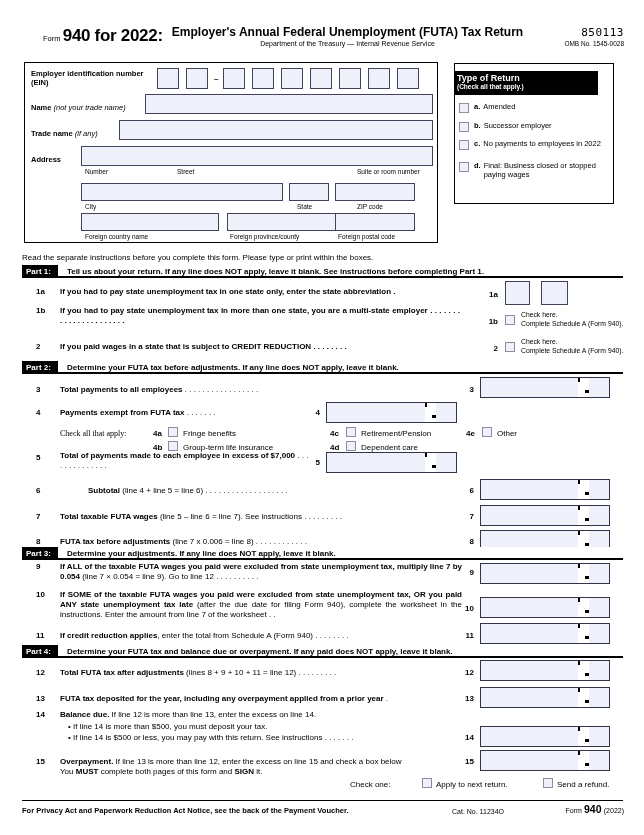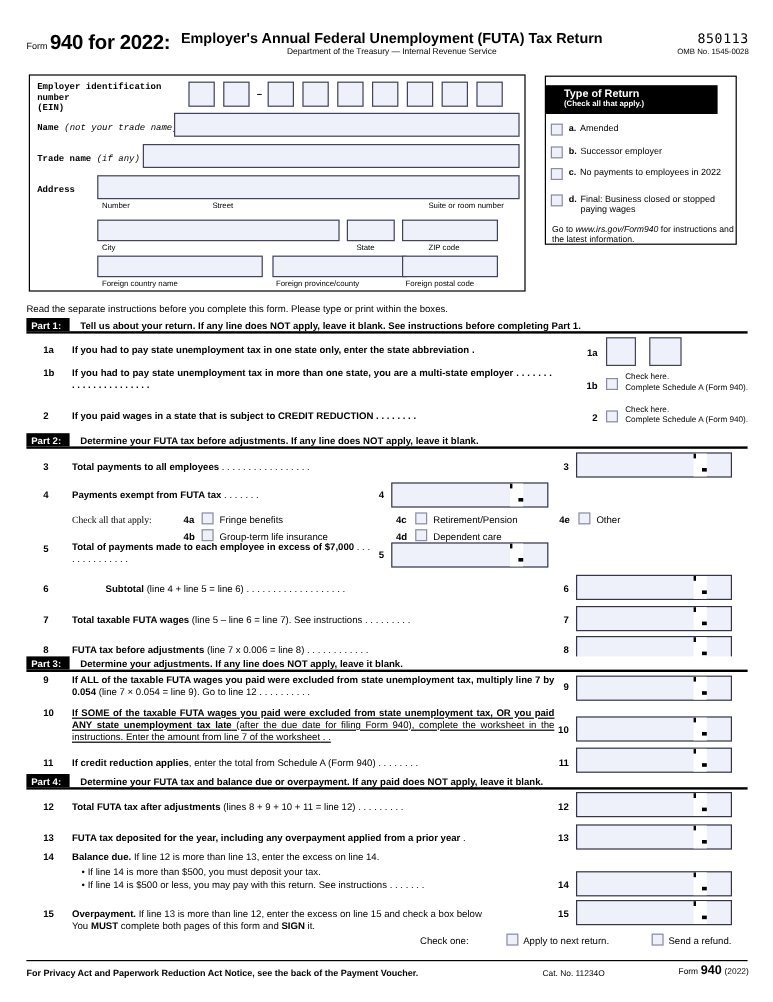--- a/index.html
+++ b/index.html
@@ -18,39 +18,39 @@
   .field { position: absolute; background: var(--field,#eef0fa); border: 1.2px solid #41425c; }
   .amount { position: absolute; background: var(--field,#eef0fa); border: 1.4px solid #33344a; }
   .amount .strip { position: absolute; top: 0; bottom: 0; left: 76%; width: 11px; background: #fff; }
   .amount .tick  { position: absolute; top: 0; left: 76%; width: 1.5px; height: 4px; background: #000; }
   .amount .dot   { position: absolute; bottom: 4px; left: calc(76% + 7px); width: 3.5px; height: 3.5px; background: #000; }
   .cb { position: absolute; width: 10px; height: 10px; background: var(--field,#eef0fa); border: 1px solid #8b8ba3; }
   .checktext { position: absolute; font-size: 6.8px; line-height: 8.5px; }
   .sublabel { position: absolute; font-size: 6.5px; }
   
   .hdr { position: absolute; left: 22px; top: 26px; width: 602px; display: flex; align-items: flex-start; }
-  .h-form { white-space: nowrap; }
+  .h-form { white-space: nowrap; margin-left: 21px; }
   .h-form .fw { font-size: 7.5px; }
   .h-form .fn { font-size: 17px; font-weight: 800; letter-spacing: -0.3px; }
   .h-mid { margin-left: 9px; text-align: center; }
   .h-mid .ht { font-size: 12px; font-weight: 700; line-height: 13px; }
   .h-mid .ha { font-size: 7px; margin-top: 1px; }
   .h-right { margin-left: auto; text-align: right; }
   .h-right .code { font-family: "DejaVu Sans Mono", monospace; font-size: 11px; letter-spacing: 0.5px; }
   .h-right .omb { font-size: 6.5px; margin-top: 1px; }
   
   .ebox { position: absolute; left: 24px; top: 62px; width: 414px; height: 181px; border: 1.6px solid #000; }
-  .elabel { position: absolute; font-weight: 700; font-size: 7.5px; line-height: 9px; font-family: Liberation Mono, monospace; }
+  .elabel { position: absolute; font-weight: 700; font-size: 7.5px; line-height: 9px; }
   .ehint { font-weight: 400; font-style: italic; }
   .ein-row { position: absolute; left: 132px; top: 5px; display: flex; align-items: center; }
   .cell { width: 22px; height: 21px; background: var(--field,#eef0fa); border: 1.2px solid #41425c; margin-right: 7px; }
   .ein-dash { font-weight: 700; margin: 0 5px 0 -1px; }
   
   .tbox { position: absolute; left: 454px; top: 63px; width: 160px; height: 141px; border: 1.6px solid #000; }
-  .tbar { position: absolute; left: 0; top: 7px; width: 143px; height: 24px; background: #000; color: #fff; padding: 2px 0 0 15px; }
+  .tbar { position: absolute; left: 0; top: 7px; width: 143px; height: 24px; background: #000; color: #fff; padding: 2px 0 0 2px; }
   .tbar .t1 { font-size: 9px; font-weight: 700; }
   .tbar .t2 { font-size: 6.5px; font-weight: 700; }
   .opt { position: absolute; left: 4px; display: flex; }
   .opt .cbx { width: 10px; height: 10px; background: var(--field,#eef0fa); border: 1px solid #8b8ba3; flex: none; margin-right: 5px; margin-top: 1px; }
   .opt .okey { font-weight: 700; font-size: 7.5px; margin-right: 3px; }
   .opt .olabel { font-size: 7.5px; line-height: 9px; width: 118px; }
   .goto { position: absolute; left: 5px; top: 122px; width: 152px; font-size: 7.2px; line-height: 9px; }
   
   .pbar { position: absolute; left: 22px; width: 601px; height: 13px; border-bottom: 2.4px solid #000; display: flex; background: #fff; }
   .pbar .plabel { background: #000; color: #fff; font-weight: 700; font-size: 8px; padding: 1.5px 7px 0 4px; }
@@ -147,23 +147,20 @@
     <div class="opt" style="top:75px;">
       <span class="cbx"></span>
       <span class="okey">c.</span>
       <span class="olabel">No payments to employees in 2022</span>
     </div>
     <div class="opt" style="top:97px;">
       <span class="cbx"></span>
       <span class="okey">d.</span>
       <span class="olabel">Final: Business closed or stopped paying wages</span>
     </div>
-    <div class="goto">
-      <span>Go to </span><span class="i">www.irs.gov/Form940</span><span> for instructions and the latest information.</span>
-    </div>
   </div>
 
   <div class="txt" style="left:22px; top:253px;">Read the separate instructions before you complete this form. Please type or print within the boxes.</div>
 
   <div class="pbar" style="top:265px;">
     <span class="plabel">Part 1:</span>
     <span class="ptitle">Tell us about your return. If any line does NOT apply, leave it blank. See instructions before completing Part 1.</span>
   </div>
 
   <div class="num" style="left:36px; top:287px;">1a</div>
@@ -294,21 +291,21 @@
     <span class="b">If ALL of the taxable FUTA wages you paid were excluded from state unemployment tax, multiply line 7 by 0.054</span><span> (line 7 × 0.054 = line 9). Go to line 12</span><span> . . . . . . . . . .</span>
   </div>
   <div class="rnum" style="left:456px; top:568px;">9</div>
   <div class="amount" style="left:480px; top:563px; width:130px; height:21px;">
       <i class="strip"></i>
       <i class="tick"></i>
       <i class="dot"></i>
     </div>
 
   <div class="num" style="left:36px; top:590px;">10</div>
-  <div class="txt jt" style="left:60px; top:590px; width:402px;text-decoration:underline;">
+  <div class="txt jt" style="left:60px; top:590px; width:402px;">
     <span class="b">If SOME of the taxable FUTA wages you paid were excluded from state unemployment tax, OR you paid ANY state unemployment tax late</span><span> (after the due date for filing Form 940), complete the worksheet in the instructions. Enter the amount from line 7 of the worksheet</span><span> . .</span>
   </div>
   <div class="rnum" style="left:456px; top:604px;">10</div>
   <div class="amount" style="left:480px; top:597px; width:130px; height:21px;">
       <i class="strip"></i>
       <i class="tick"></i>
       <i class="dot"></i>
     </div>
 
   <div class="num" style="left:36px; top:631px;">11</div>

